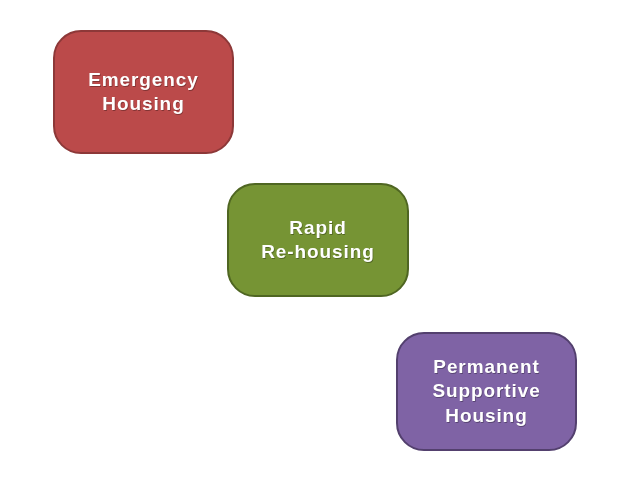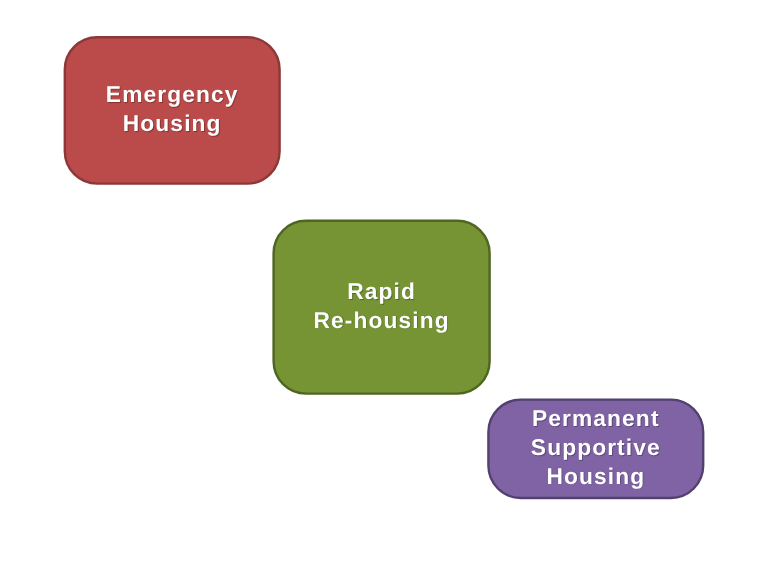--- a/index.html
+++ b/index.html
@@ -48,30 +48,30 @@
     width: 181px;
     height: 124px;
     background: #bb4a4a;
     border-color: #8d3838;
   }
   
   #node-rapid-rehousing {
     left: 227px;
     top: 183px;
     width: 182px;
-    height: 146px;
+    height: 114px;
     background: #769434;
     border-color: #4f6622;
   }
   
   #node-permanent-supportive-housing {
-    left: 406px;
+    left: 396px;
     top: 332px;
     width: 181px;
-    height: 84px;
+    height: 119px;
     background: #7f63a5;
     border-color: #53406e;
   }
 </style>
 </head>
 <body>
 
 <div id="canvas">
 
   <div class="node" id="node-emergency-housing">

